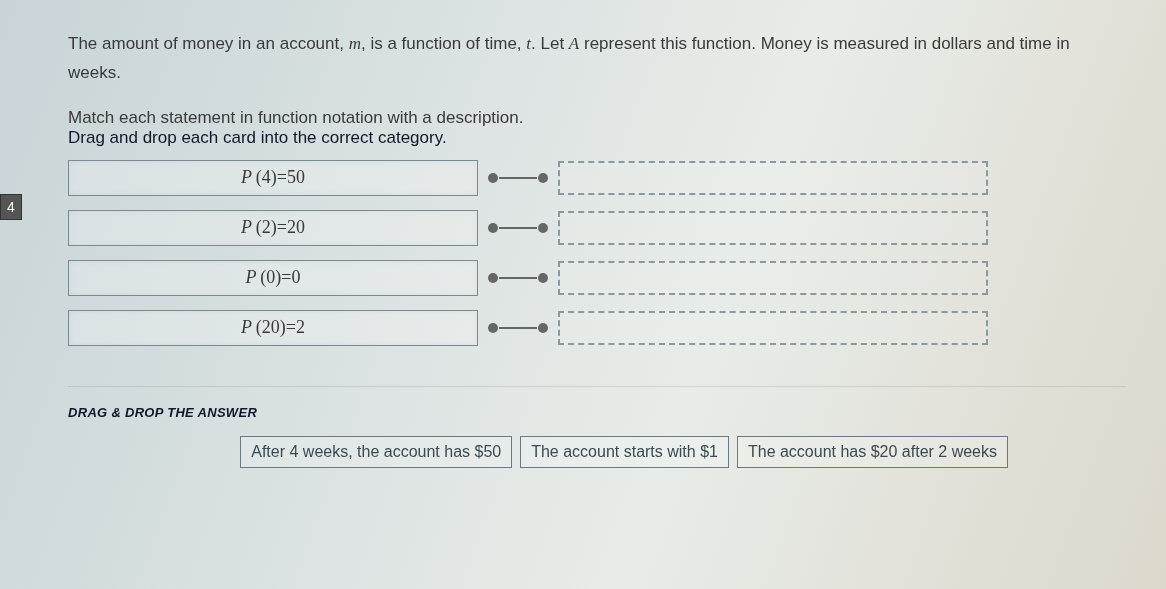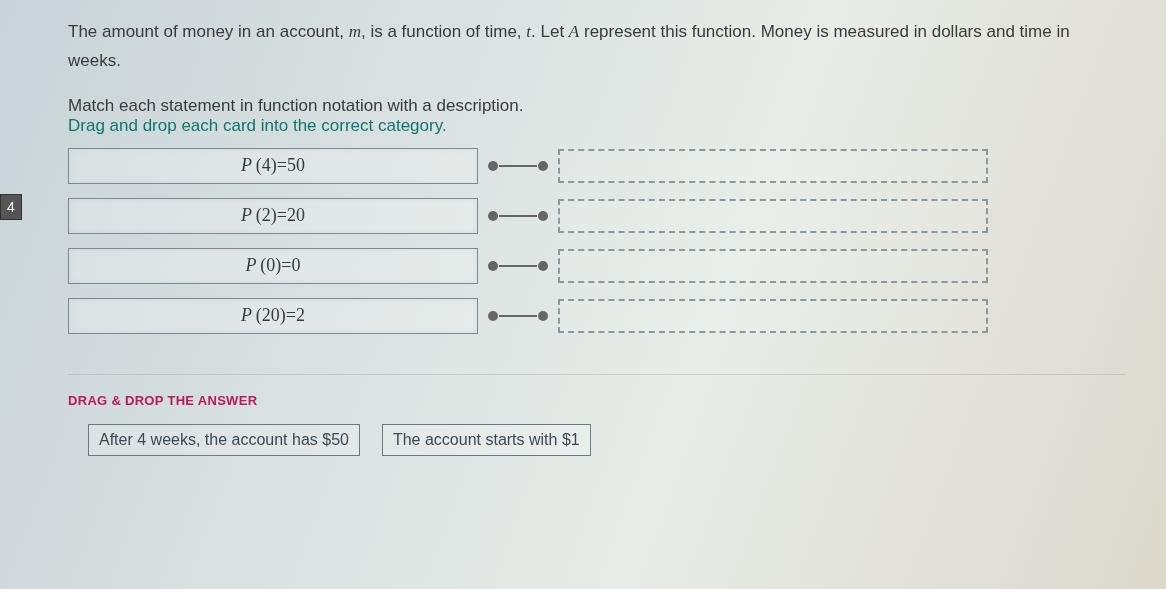--- a/index.html
+++ b/index.html
@@ -20,26 +20,26 @@
     height: 26px;
     background: #555;
     color: #fff;
     font-size: 14px;
     display: flex;
     align-items: center;
     justify-content: center;
     border: 1px solid #333;
   }
   .content {
-    padding: 18px 40px 20px 68px;
+    padding: 30px 40px 20px 68px;
   }
   .intro-text { font-size: 17px; line-height: 1.7; margin-bottom: 20px; }
   .intro-text .mathvar { font-style: italic; font-family: 'Times New Roman', serif; }
   .instruction { font-size: 17px; }
-  .drag-instruction { font-size: 17px; color: #0f766e; margin-bottom: 12px; }
+  .drag-instruction { font-size: 17px; color: #0f172a; margin-bottom: 12px; }
   .match-area { display: flex; flex-direction: column; gap: 14px; margin-bottom: 40px; }
   .match-row { display: flex; align-items: center; gap: 10px; }
   .card {
     width: 410px;
     height: 36px;
     border: 1px solid #7a8a94;
     background: rgba(255,255,255,0.25);
     display: flex;
     align-items: center;
     justify-content: center;
@@ -69,29 +69,30 @@
     border: 2px dashed #8a98a0;
     background: rgba(255,255,255,0.1);
   }
   .answer-section {
     border-top: 1px solid rgba(0,0,0,0.1);
     padding-top: 18px;
   }
   .answer-header {
     font-size: 13px;
     font-weight: bold;
-    color: #be185d;
+    color: #0f172a;
     letter-spacing: 0.3px;
     margin-bottom: 16px;
+    font-style: italic;
   }
   .answer-cards {
     display: flex;
     flex-wrap: wrap;
-    gap: 22px;
-    justify-content: flex-start;
+    gap: 8px;
+    justify-content: flex-end;
     max-width: 920px;
   }
   .answer-card {
     border: 1px solid #6a7a84;
     background: rgba(255,255,255,0.2);
     padding: 6px 10px;
     font-size: 16px;
     color: #3a4a52;
     cursor: move;
   }
@@ -180,16 +181,17 @@
       <div class="dropzone"></div>
     </div>
 
   </div>
 
   <div class="answer-section">
     <div class="answer-header">DRAG &amp; DROP THE ANSWER</div>
     <div class="answer-cards" style="margin-left:20px;">
       <div class="answer-card">After 4 weeks, the account has $50</div>
       <div class="answer-card">The account starts with $1</div>
+      <div class="answer-card">The account has $20 after 2 weeks</div>
     </div>
   </div>
 
 </div>
 
 </body></html>

